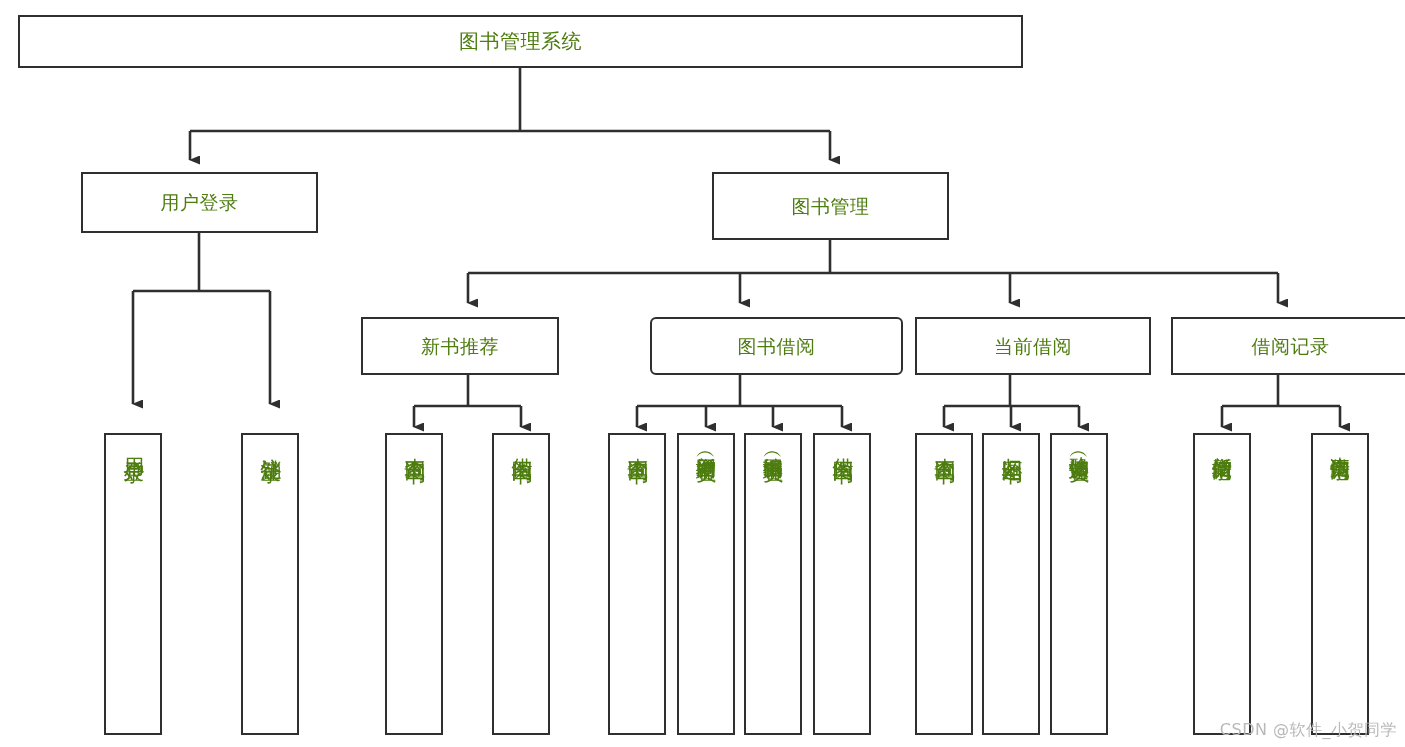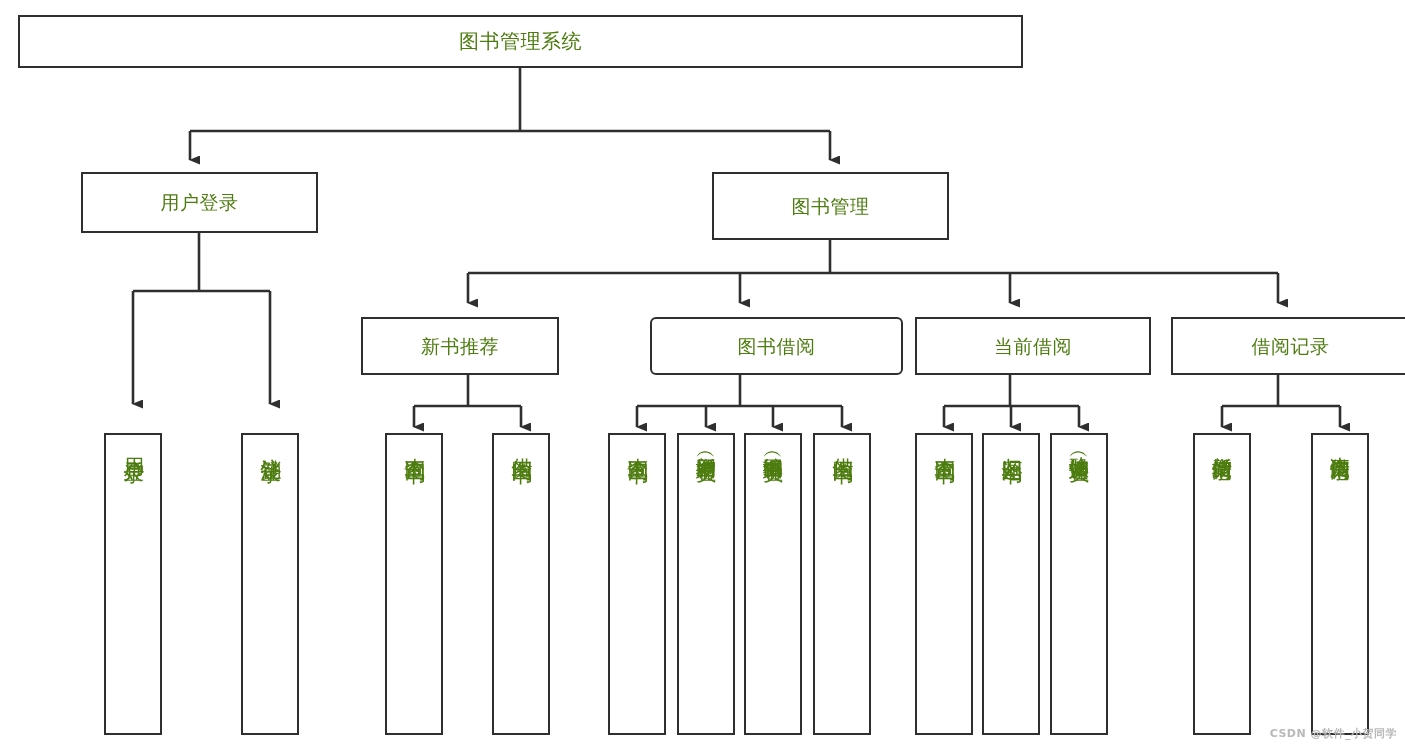--- a/index.html
+++ b/index.html
@@ -65,25 +65,24 @@
     margin: 0 auto;
   }
   .node.vert.tall-text .node-label {
     font-size: 20px;
     letter-spacing: 1px;
   }
   #watermark {
     position: absolute;
     right: 8px;
     bottom: 6px;
-    font-size: 11px;
+    font-size: 16px;
     color: #b9b9b9;
     white-space: nowrap;
     letter-spacing: 0.5px;
-    font-weight: bold;
   }
 </style>
 </head>
 <body>
 
 <div id="diagram-root">
 
   <svg id="connector-layer" viewBox="0 0 1405 747" width="1405" height="747">
     <defs>
       <marker id="arrowhead" markerWidth="9" markerHeight="11" refX="4.5" refY="10" orient="auto" markerUnits="userSpaceOnUse">

